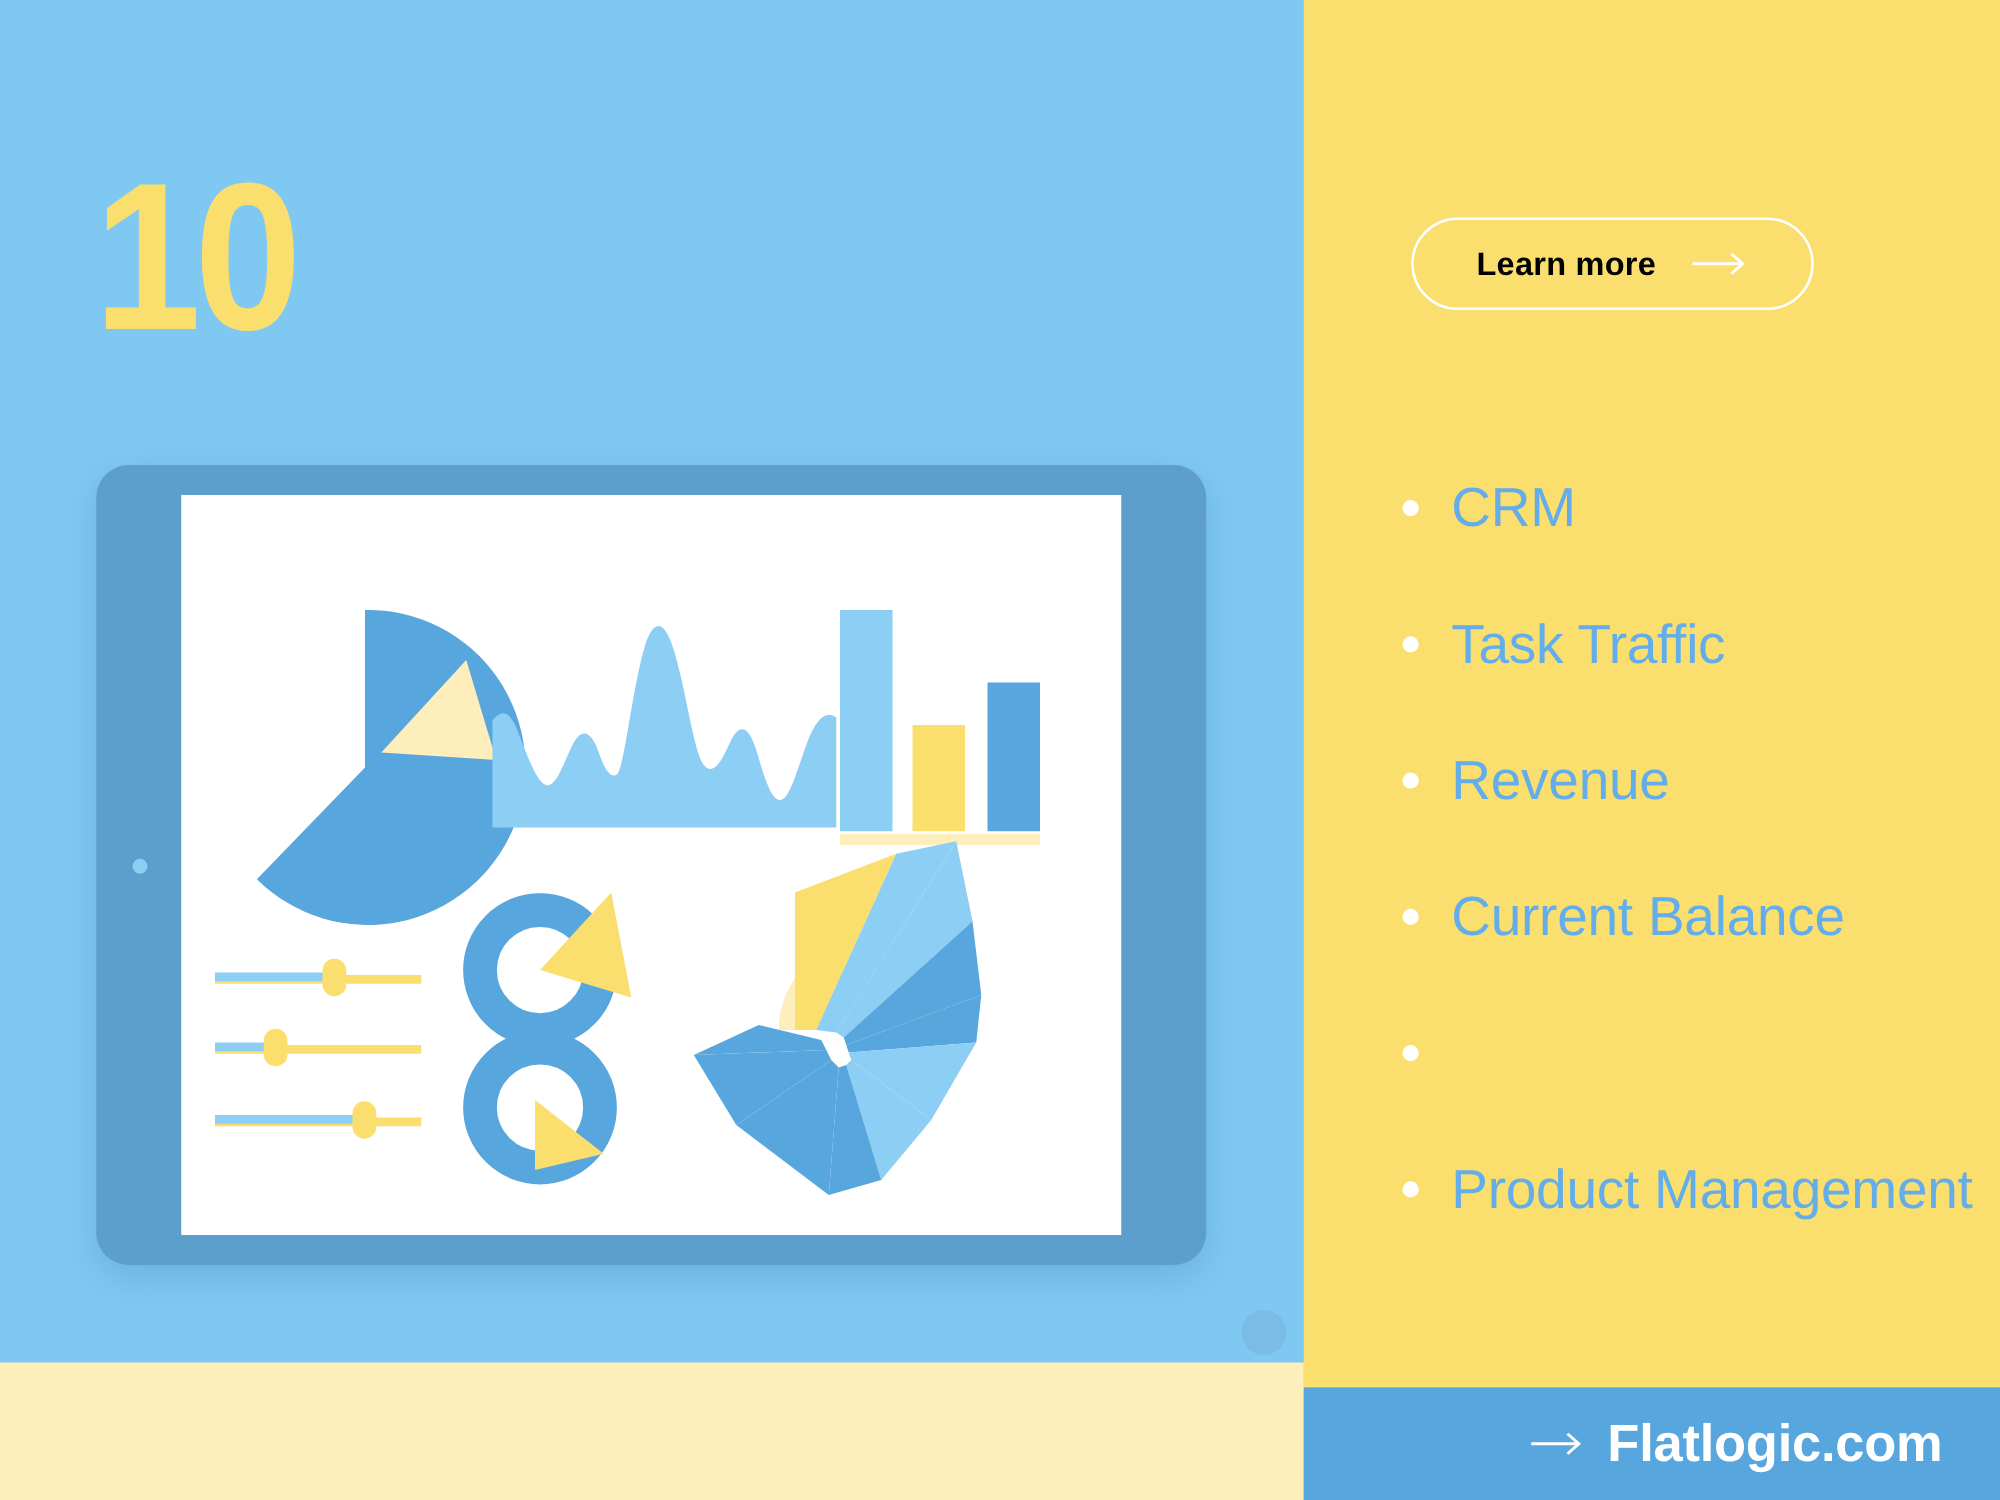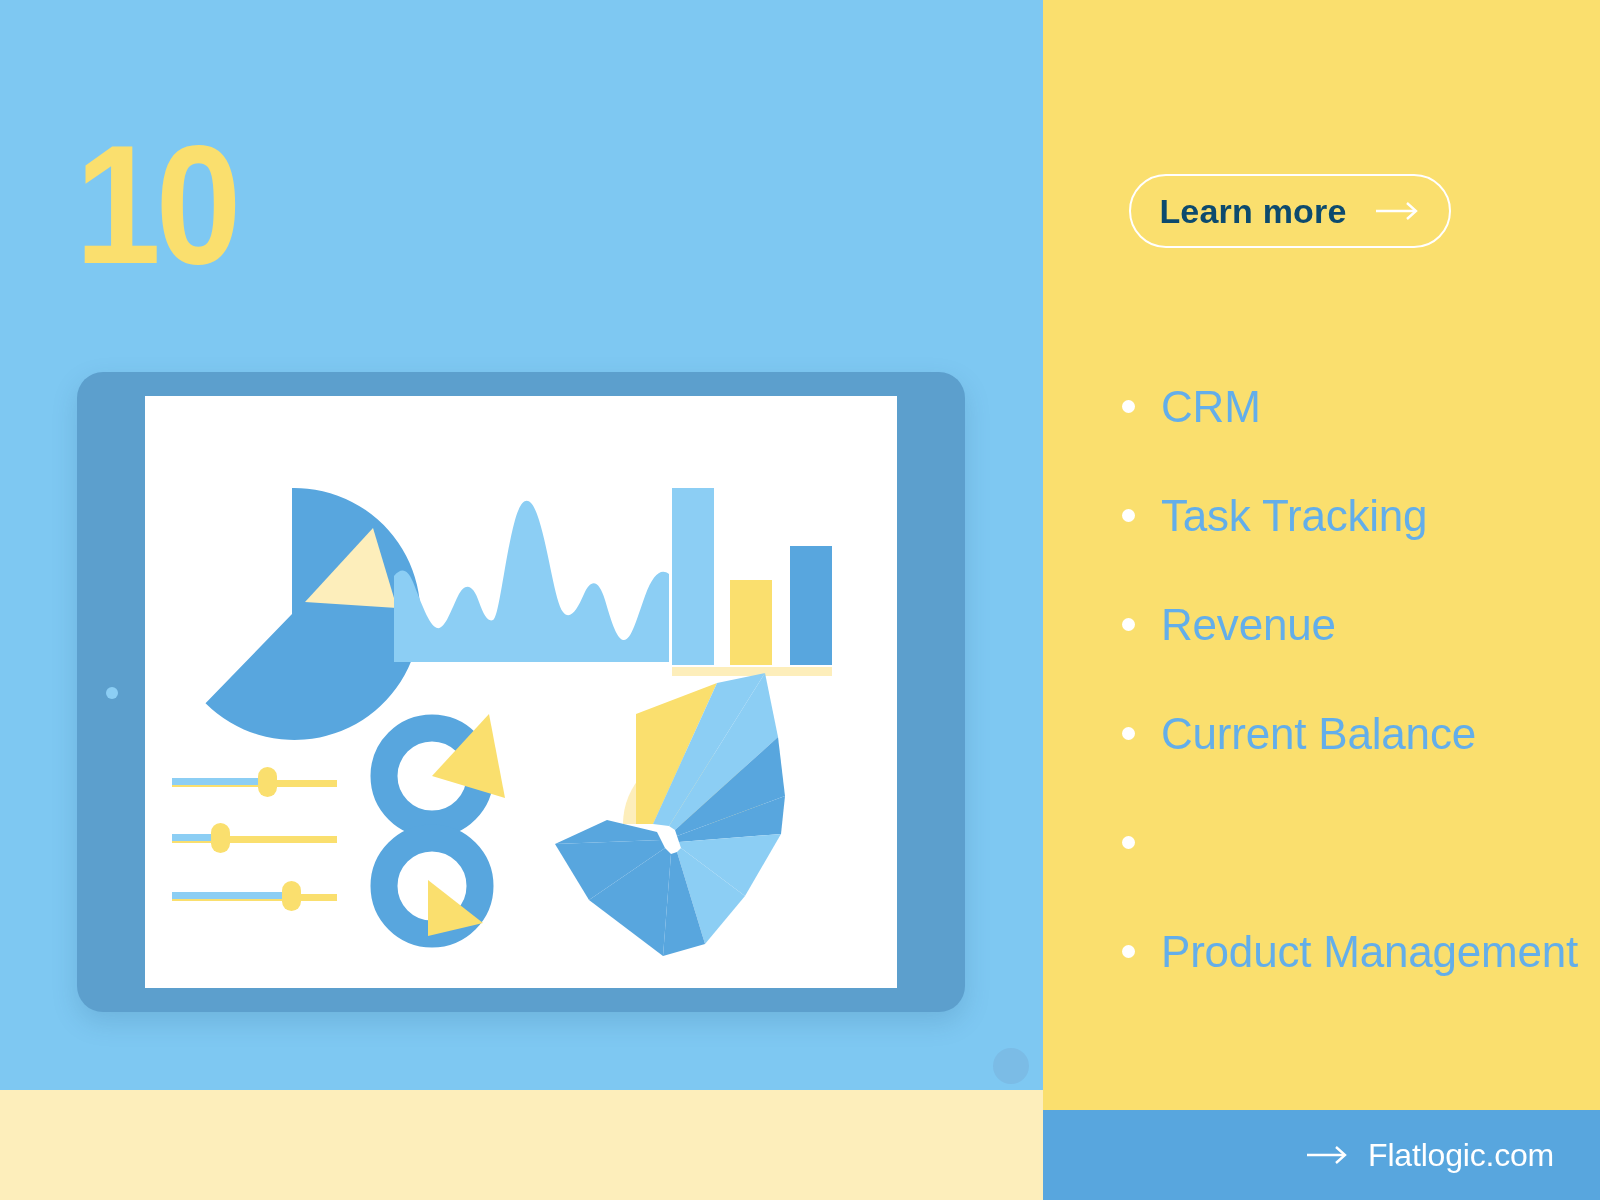--- a/index.html
+++ b/index.html
@@ -131,23 +131,23 @@
     border: 2px solid #ffffff;
     border-radius: 38px;
     display: flex;
     align-items: center;
     justify-content: center;
     gap: 28px;
     box-sizing: border-box;
     cursor: pointer;
   }
   .learn-btn-label {
-    font-size: 34px;
+    font-size: 26px;
     font-weight: 700;
-    color: #0c4a6e;
+    color: #000000;
     letter-spacing: 0.2px;
   }
 
   .bullet-list {
     position: absolute;
     left: 1122px; top: 352px;
     width: 470px;
     list-style: none;
     margin: 0;
     padding: 0;
@@ -180,23 +180,23 @@
     width: 557px; height: 90px;
     display: flex;
     align-items: center;
     justify-content: flex-end;
     padding-right: 46px;
     box-sizing: border-box;
     gap: 18px;
     cursor: pointer;
   }
   .brand-label {
-    font-size: 32px;
+    font-size: 42px;
     color: #ffffff;
-    font-weight: 400;
+    font-weight: 700;
     letter-spacing: -0.2px;
   }
   .arrow-svg { display: block; }
 </style>
 </head>
 <body>
 
 <div id="poster">
 
   <div class="panel-left"></div>
@@ -307,21 +307,21 @@
     </span>
   </div>
 
   <ul class="bullet-list">
     <li class="bullet-item">
       <span class="bullet-dot"></span>
       <span class="bullet-label">CRM</span>
     </li>
     <li class="bullet-item">
       <span class="bullet-dot"></span>
-      <span class="bullet-label">Task Tracking</span>
+      <span class="bullet-label">Task Traffic</span>
     </li>
     <li class="bullet-item">
       <span class="bullet-dot"></span>
       <span class="bullet-label">Revenue</span>
     </li>
     <li class="bullet-item">
       <span class="bullet-dot"></span>
       <span class="bullet-label">Current Balance</span>
     </li>
     <li class="bullet-item">

